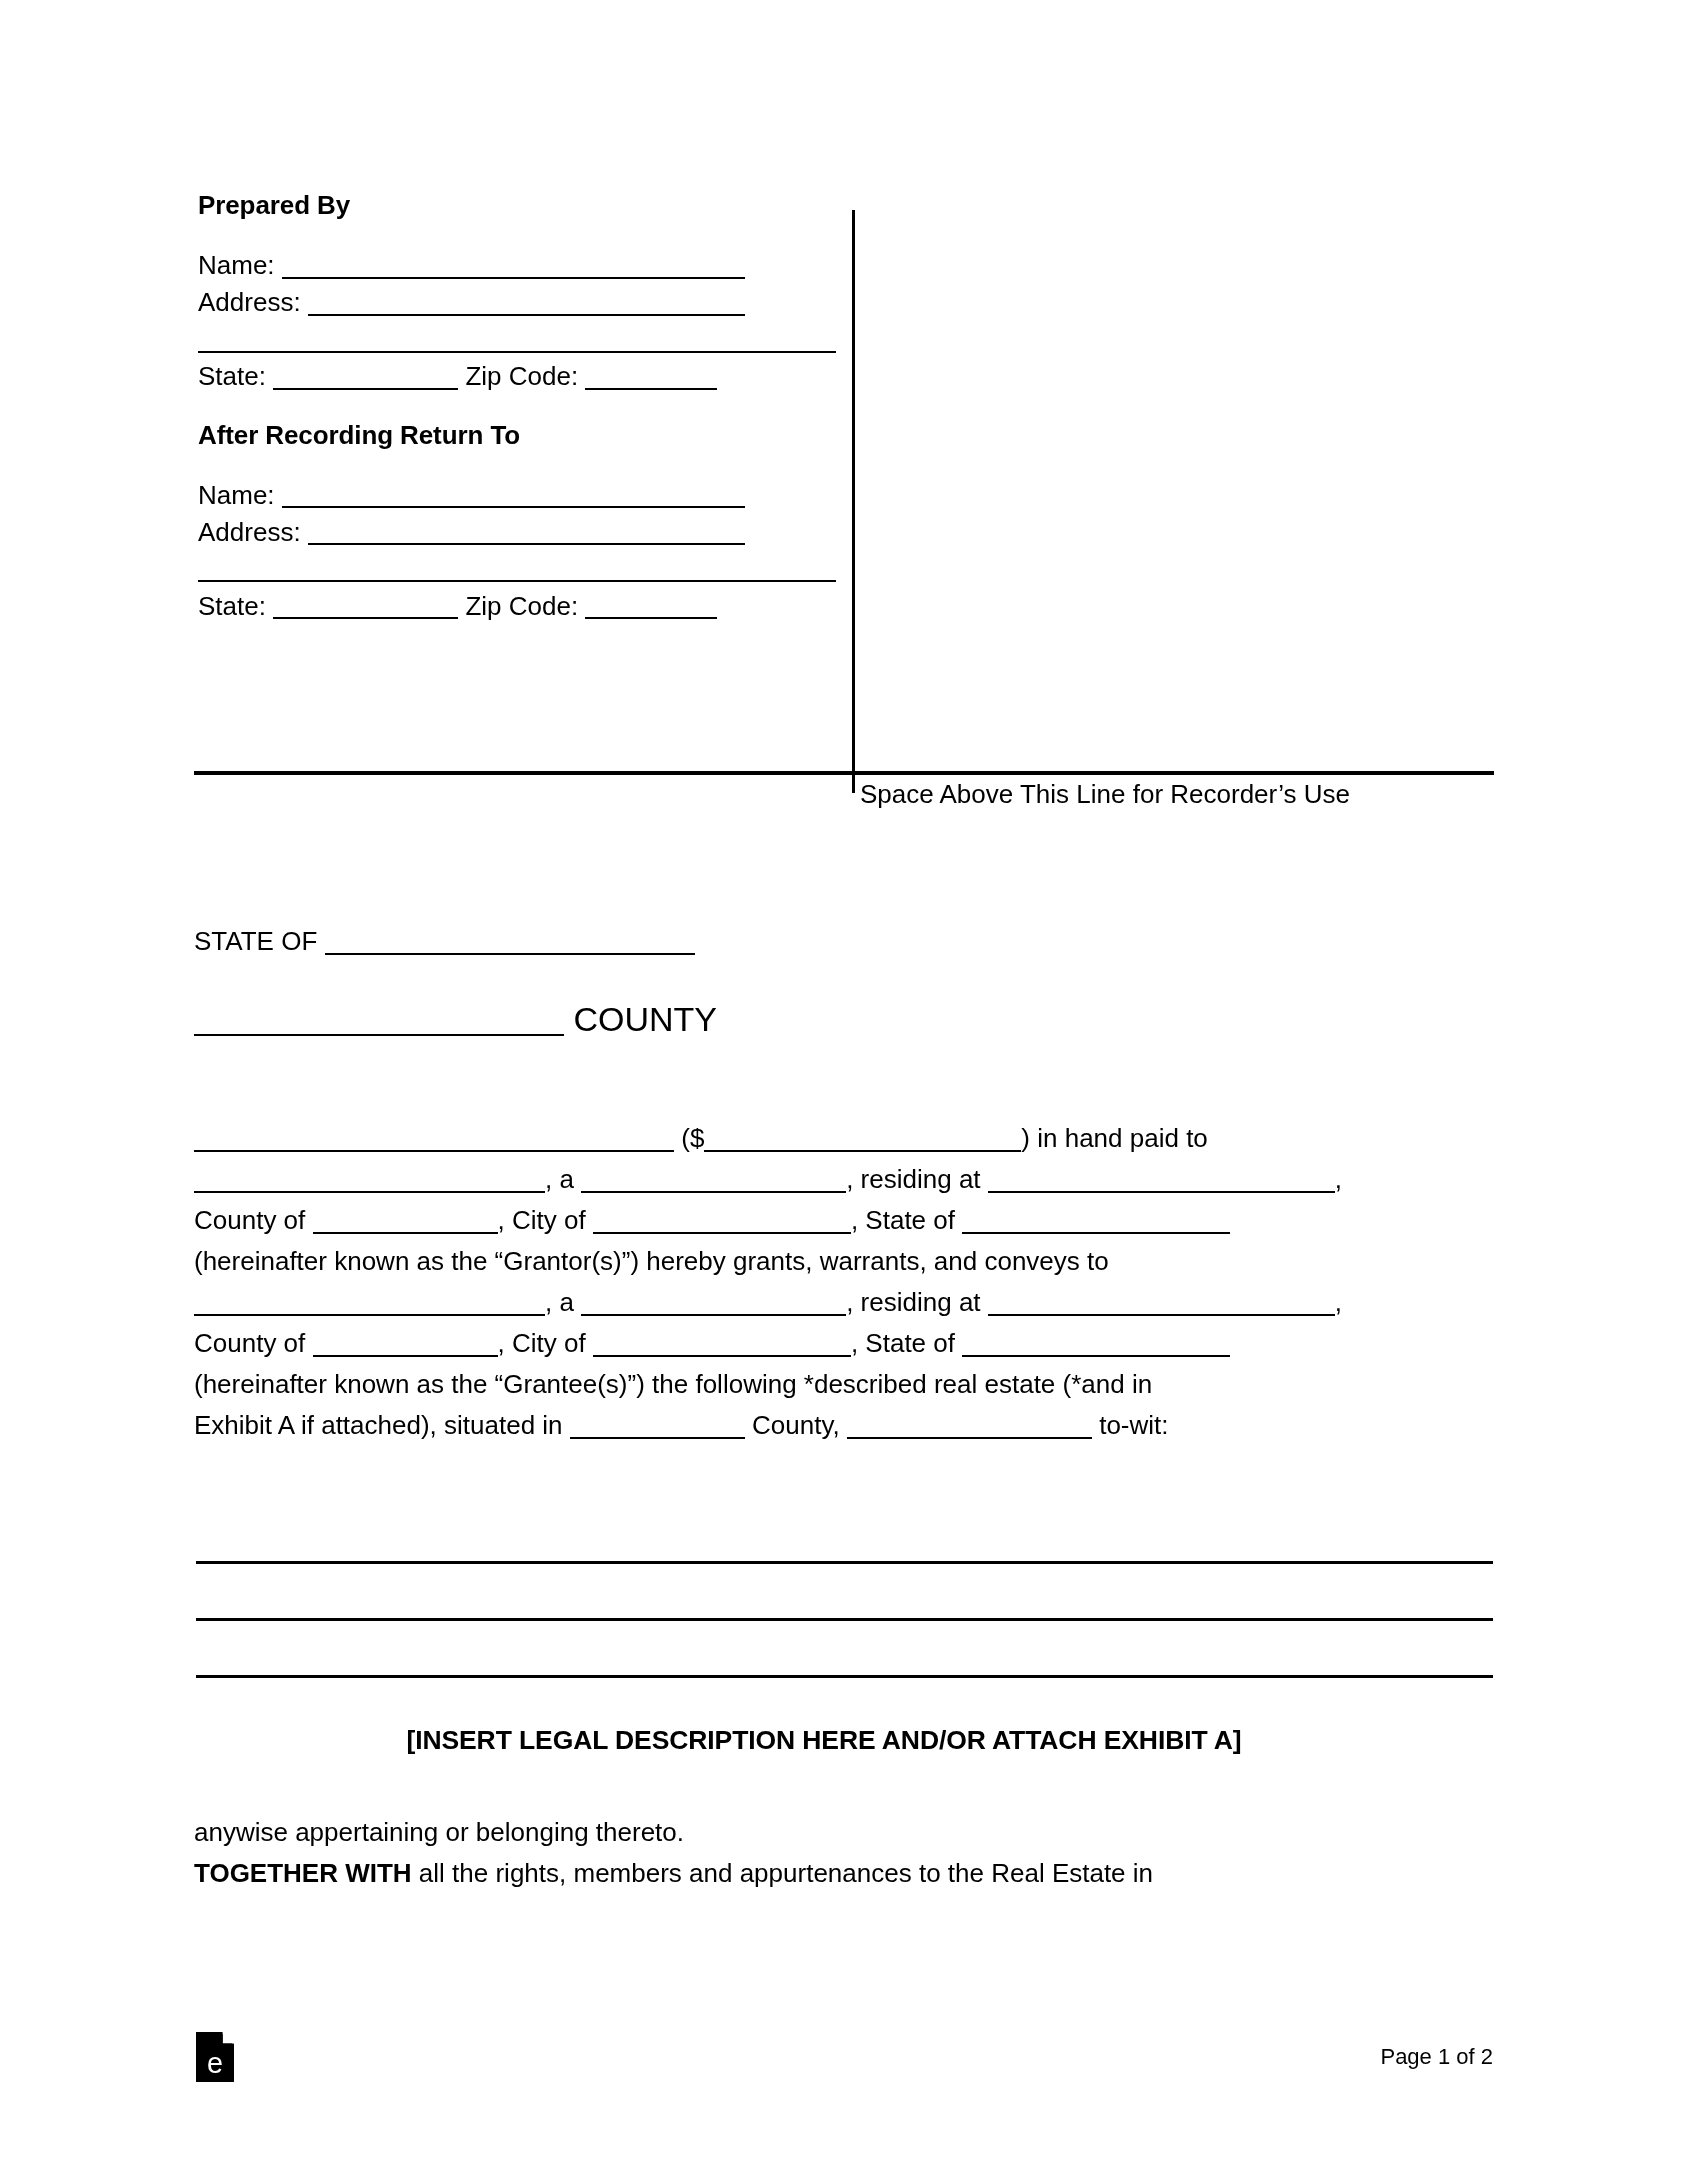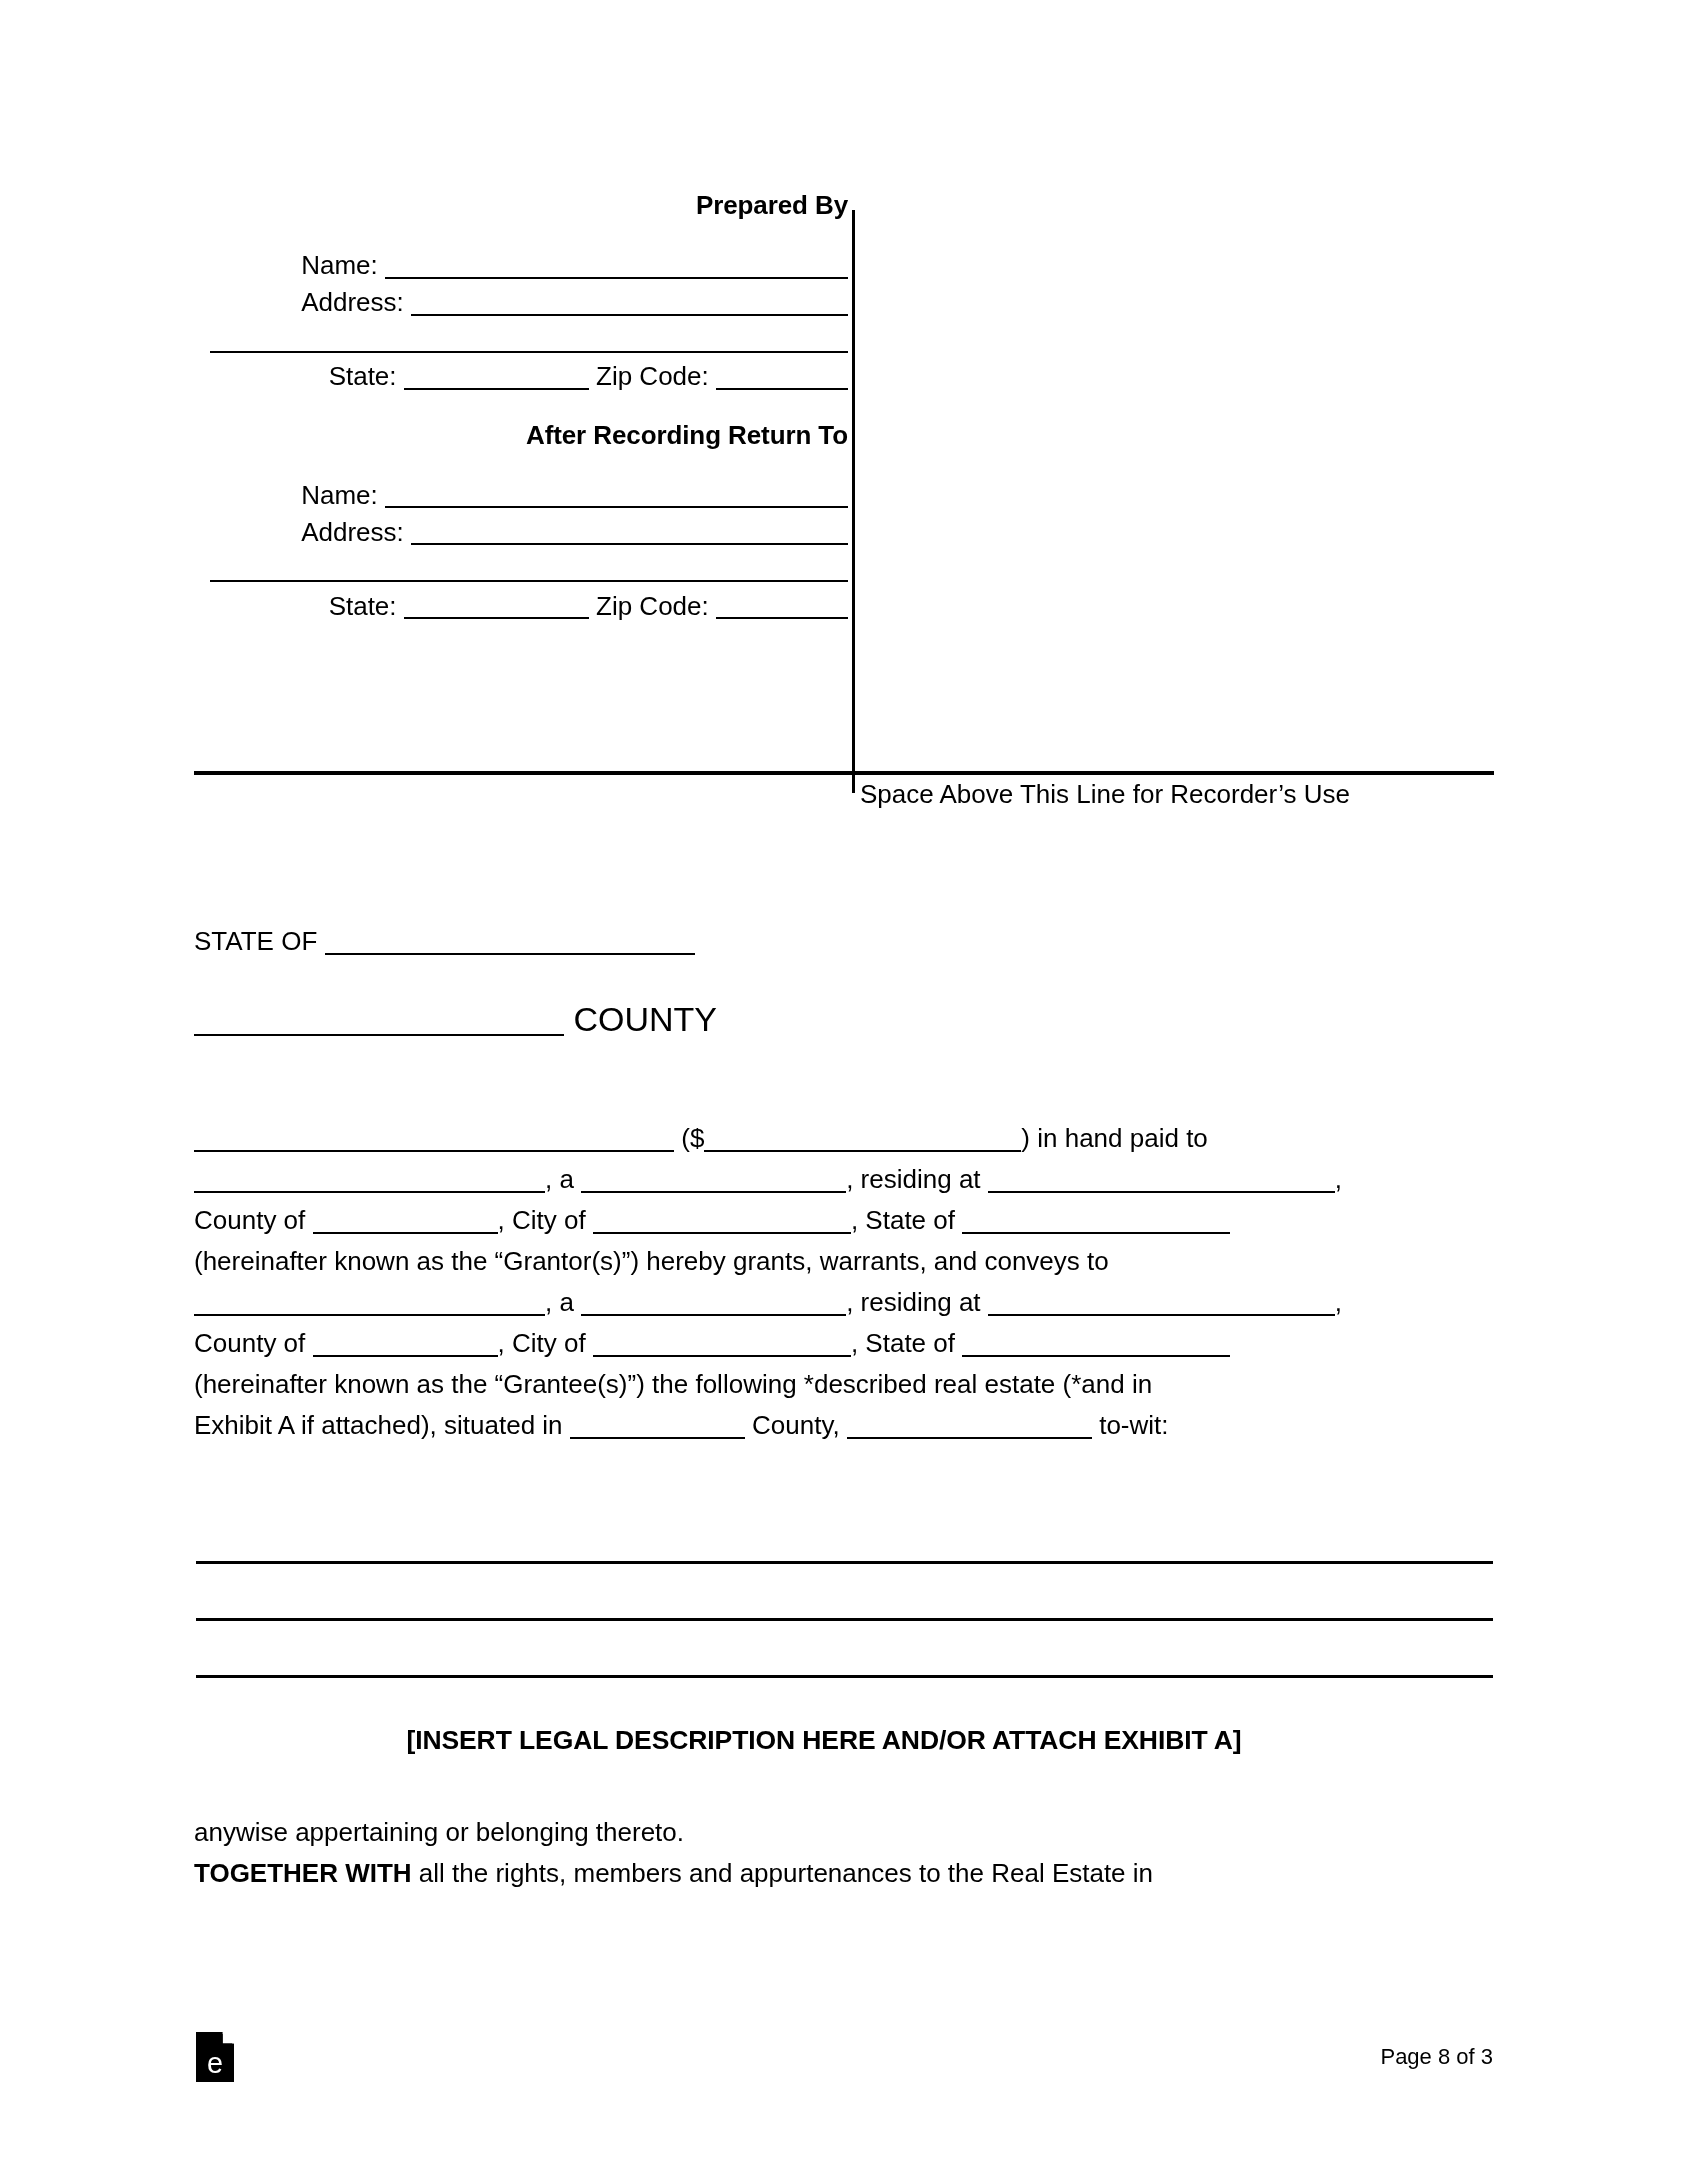--- a/index.html
+++ b/index.html
@@ -19,24 +19,23 @@
 
   
   .recorder-block {
     position: absolute;
     left: 194px;
     top: 192px;
     width: 1300px;
   }
   .rec-col-left {
     position: absolute;
-    left: 12px;
+    left: 4px;
     top: 0;
     width: 642px;
-    text-align: right;
   }
   .block-heading {
     font-size: 26px;
     font-weight: bold;
     line-height: 1.0;
     margin: 0 0 29px 0;
     letter-spacing: -0.1px;
   }
   .field-row {
     font-size: 26px;
@@ -335,16 +334,16 @@
 
   <div class="logo">
     <svg viewBox="0 0 58 76" xmlns="http://www.w3.org/2000/svg" aria-hidden="true">
       <path d="M0 0 H40 L58 18 V76 H0 Z" fill="#000000"></path>
       <path d="M41 1 L57 17 H41 Z" fill="#ffffff"></path>
       <path d="M41 1 L57 17" stroke="#ffffff" stroke-width="2" fill="none"></path>
       <text x="29" y="62" font-family="'Liberation Sans', sans-serif" font-size="44" font-weight="normal" fill="#ffffff" text-anchor="middle">e</text>
     </svg>
   </div>
 
-  <div class="page-number">Page 8 of 3</div>
+  <div class="page-number">Page 1 of 2</div>
 
 </div>
 
 
 </body></html>

